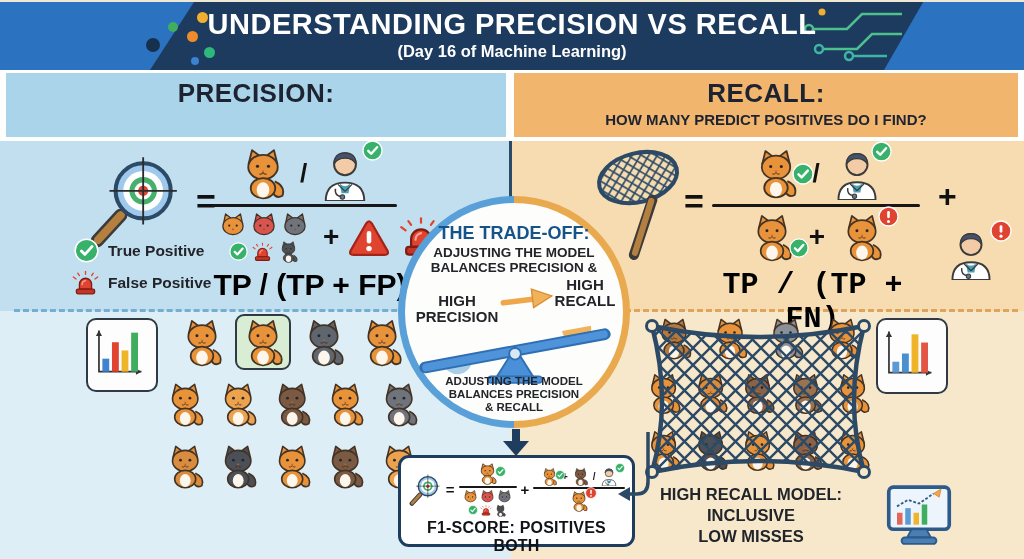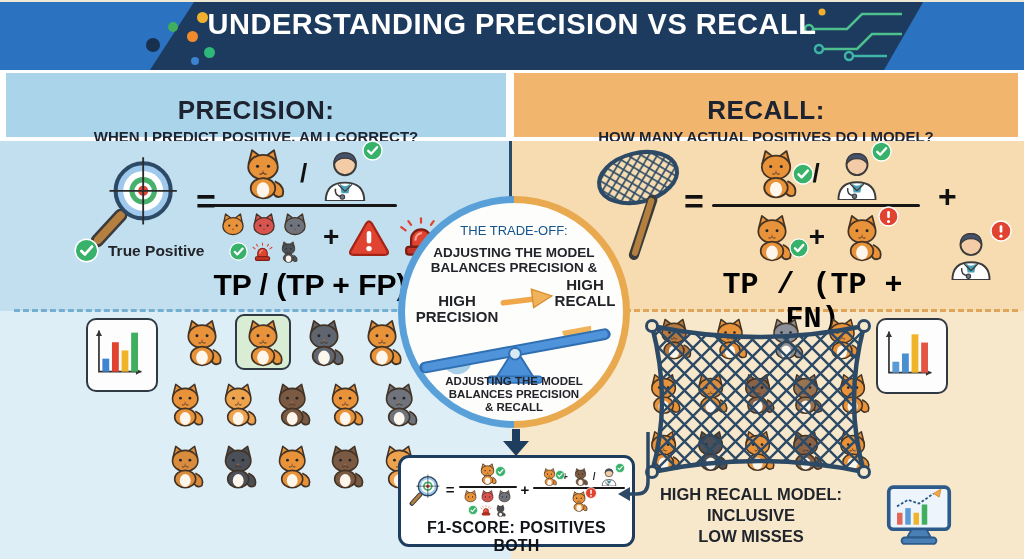--- a/index.html
+++ b/index.html
@@ -21,21 +21,21 @@
   .wedgeR{position:absolute;right:0;top:0;width:140px;height:68px;background:#2b72c0;
           clip-path:polygon(28% 0,100% 0,100% 100%,0 100%);}
   .bannertxt{position:absolute;left:0;top:0;width:100%;text-align:center;color:#fff;z-index:3;}
   .btitle{font-size:29px;font-weight:bold;letter-spacing:.5px;margin-top:6px;}
   .bsub{font-size:16.5px;font-weight:bold;margin-top:1px;}
   .dot{position:absolute;border-radius:50%;z-index:2;}
 
   
   .bandP{position:absolute;left:6px;top:73px;width:500px;height:64px;background:#a9d4ea;}
   .bandR{position:absolute;left:514px;top:73px;width:504px;height:64px;background:#f1b56e;}
-  .ptitle{font-size:26px;font-weight:bold;color:#1d2330;margin-top:22px;letter-spacing:.5px;}
+  .ptitle{font-size:26px;font-weight:bold;color:#1d2330;margin-top:5px;letter-spacing:.5px;}
   .pq{font-size:15px;font-weight:bold;color:#1d2330;margin-top:2px;}
 
   
   .secPF{position:absolute;left:0;top:141px;width:511px;height:170px;background:#c2dfef;}
   .secPM{position:absolute;left:0;top:311px;width:511px;height:248px;background:#ddeef6;}
   .secRF{position:absolute;left:511px;top:141px;width:513px;height:170px;background:#f6dcb0;}
   .secRM{position:absolute;left:511px;top:311px;width:513px;height:248px;background:#f8e8cb;}
   .dashP{position:absolute;left:14px;top:309px;width:482px;border-top:3px dashed #74aed1;}
   .dashR{position:absolute;left:526px;top:309px;width:492px;border-top:3px dashed #dfa65b;}
   .middiv{position:absolute;left:509px;top:141px;width:3px;height:60px;background:#2b4a68;}
@@ -45,21 +45,21 @@
   .caption{font-size:17px;font-weight:bold;color:#20242b;line-height:1.28;}
   .opbig{font-size:30px;font-weight:bold;color:#111;line-height:1;}
   .slash{font-size:26px;font-weight:bold;color:#111;line-height:1;}
 
   .hl{display:inline-block;background:#d9ecd4;border:2.5px solid #2f3a44;border-radius:9px;padding:1px;line-height:0;}
 
   
   .circle-ring{position:absolute;left:398px;top:196px;width:232px;height:232px;border-radius:50%;
      background:conic-gradient(#e9a94f 0 50%, #5aa0d8 50% 100%);z-index:5;}
   .circle-in{position:absolute;left:7px;top:7px;width:218px;height:218px;border-radius:50%;background:#fdfdfc;}
-  .c-title{position:absolute;top:20px;width:100%;text-align:center;font-size:13px;font-weight:normal;color:#15548a;}
+  .c-title{position:absolute;top:20px;width:100%;text-align:center;font-size:18px;font-weight:bold;color:#15548a;}
   .c-sub{position:absolute;top:42px;width:100%;text-align:center;font-size:13.5px;font-weight:bold;color:#23242a;line-height:1.12;}
   .c-lab{font-size:14px;font-weight:bold;color:#23242a;line-height:1.08;text-align:center;}
   .c-bottom{position:absolute;top:172px;width:100%;text-align:center;font-size:11.5px;font-weight:bold;color:#23242a;line-height:1.15;}
 
   
   .f1box{position:absolute;left:398px;top:455px;width:237px;height:92px;background:#fff;
      border:3px solid #1d3c5e;border-radius:11px;z-index:6;box-sizing:border-box;padding:3px 4px;}
   .f1cap{font-size:16px;font-weight:bold;color:#101418;text-align:center;margin-top:2px;letter-spacing:.2px;}
   .mini-op{font-size:15px;font-weight:bold;color:#111;}
 
@@ -246,31 +246,31 @@
         <path d="M110 30 H80 L65 45 H32"></path>
       </g>
       <path d="M95 52 H62" stroke="#3fb5a8" stroke-width="2.5" fill="none"></path>
       <circle cx="17" cy="25" r="4" fill="none" stroke="#4ec08d" stroke-width="2.5"></circle>
       <circle cx="27" cy="45" r="4" fill="none" stroke="#3fb5a8" stroke-width="2.5"></circle>
       <circle cx="57" cy="52" r="4" fill="none" stroke="#3fb5a8" stroke-width="2.5"></circle>
       <circle cx="30" cy="8" r="3.5" fill="#f0b02e"></circle>
     </svg>
     <div class="bannertxt">
       <div class="btitle">UNDERSTANDING PRECISION VS RECALL</div>
+      <div class="bsub">(Day 16 of Machine Learning)</div>
     </div>
   </div>
 
   
   <div class="bandP ctr">
     <div class="ptitle">PRECISION:</div>
-    <div class="pq">WHEN I PREDICT POSITIVE, AM I CORRECT?</div>
   </div>
   <div class="bandR ctr">
     <div class="ptitle">RECALL:</div>
-    <div class="pq">HOW MANY ACTUAL POSITIVES DO I MODEL?</div>
+    <div class="pq">HOW MANY PREDICT POSITIVES DO I FIND?</div>
   </div>
 
   
   <div class="secPF"></div>
   <div class="secPM"></div>
   <div class="secRF"></div>
   <div class="secRM"></div>
   <div class="dashP"></div>
   <div class="dashR"></div>
   <div class="middiv"></div>
@@ -333,20 +333,26 @@
   </div>
 
   <div class="abs tpline ctr" style="left:205px;top:268px;width:210px;">TP / (TP + FP)</div>
 
   
   <div class="abs row" style="left:74px;top:238px;justify-content:space-between;">
     <svg class="ico" style="width:25px;height:25px;" viewBox="0 0 32 32">
         <use href="#sym-check"></use>
       </svg>
     <span class="legend-label">True Positive</span>
+  </div>
+  <div class="abs row" style="left:72px;top:270px;justify-content:flex-start;">
+    <svg class="ico" style="width:27px;height:26px;" viewBox="0 0 40 38">
+        <use href="#sym-siren"></use>
+      </svg>
+    <span class="legend-label">False Positive</span>
   </div>
 
   
   <div class="abs chartbox" style="left:86px;top:318px;width:68px;height:70px;">
     <svg class="ico" style="width:63px;height:65px;" viewBox="0 0 92 92">
         <use href="#sym-chart1"></use>
       </svg>
   </div>
 
   <div class="abs" style="left:162px;top:312px;width:260px;">

